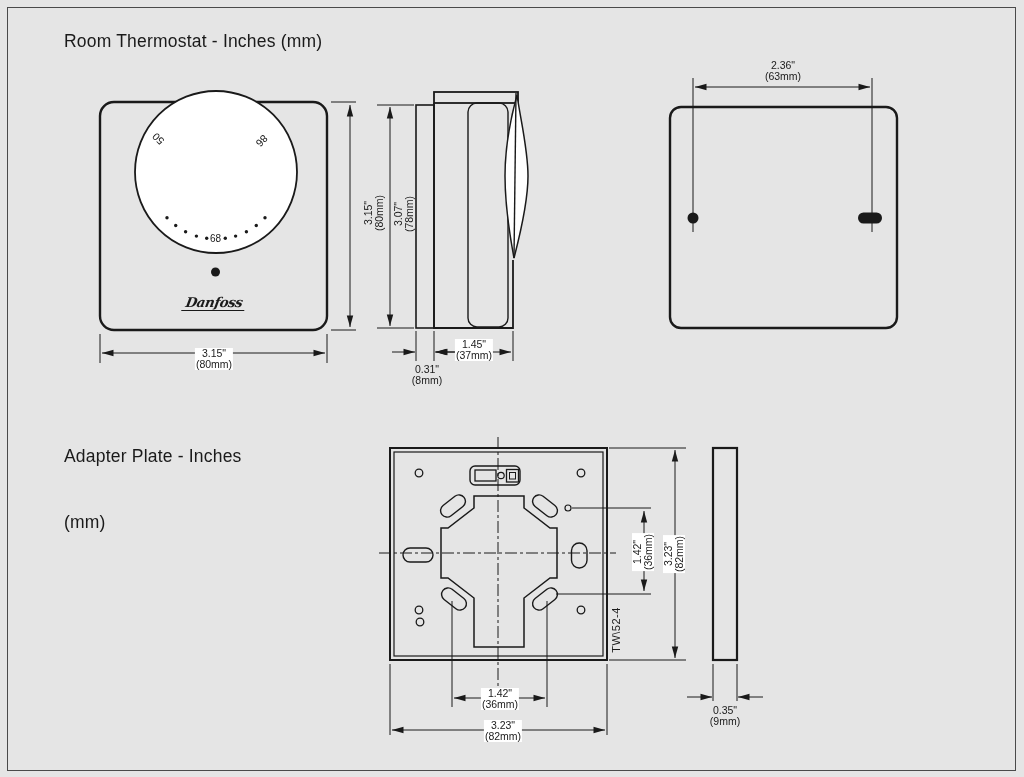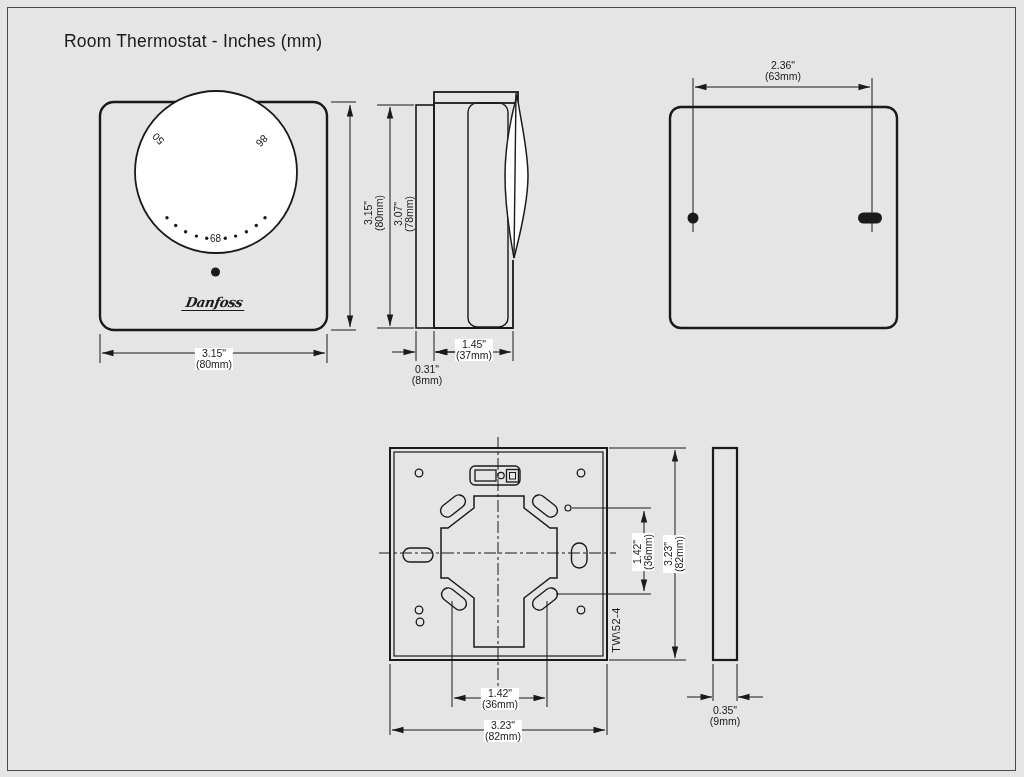--- a/index.html
+++ b/index.html
@@ -140,20 +140,24 @@
 
     <g stroke="#1a1a1a" fill="none">
       <rect x="713" y="448" width="24" height="212" stroke-width="2.2"></rect>
       <path d="M713,664 V701 M737,664 V701" stroke-width="1"></path>
       <line x1="687" y1="697" x2="712" y2="697" stroke-width="1" marker-end="url(#arr)"></line>
       <line x1="763" y1="697" x2="738" y2="697" stroke-width="1" marker-end="url(#arr)"></line>
     </g>
   </svg>
 
   <div class="title" style="left:64px;top:30px;">Room Thermostat - Inches (mm)</div>
+  <div class="title" style="left:64px;top:401px;">
+    <span style="display:block">Adapter Plate - Inches</span>
+    <span style="display:block">(mm)</span>
+  </div>
 
   <span class="dialnum min" style="left:158px;top:139px;position:absolute;">50</span>
   <span class="dialnum max" style="left:262px;top:141px;position:absolute;">86</span>
   <span class="dialnum set" style="left:215.5px;top:239px;">68</span>
   <span class="brand" style="left:214px;top:303px;">Danfoss</span>
 
   <div class="dim v nobg" style="left:374px;top:213px;">
     <span>3.15"</span>
     <span>(80mm)</span>
   </div>

